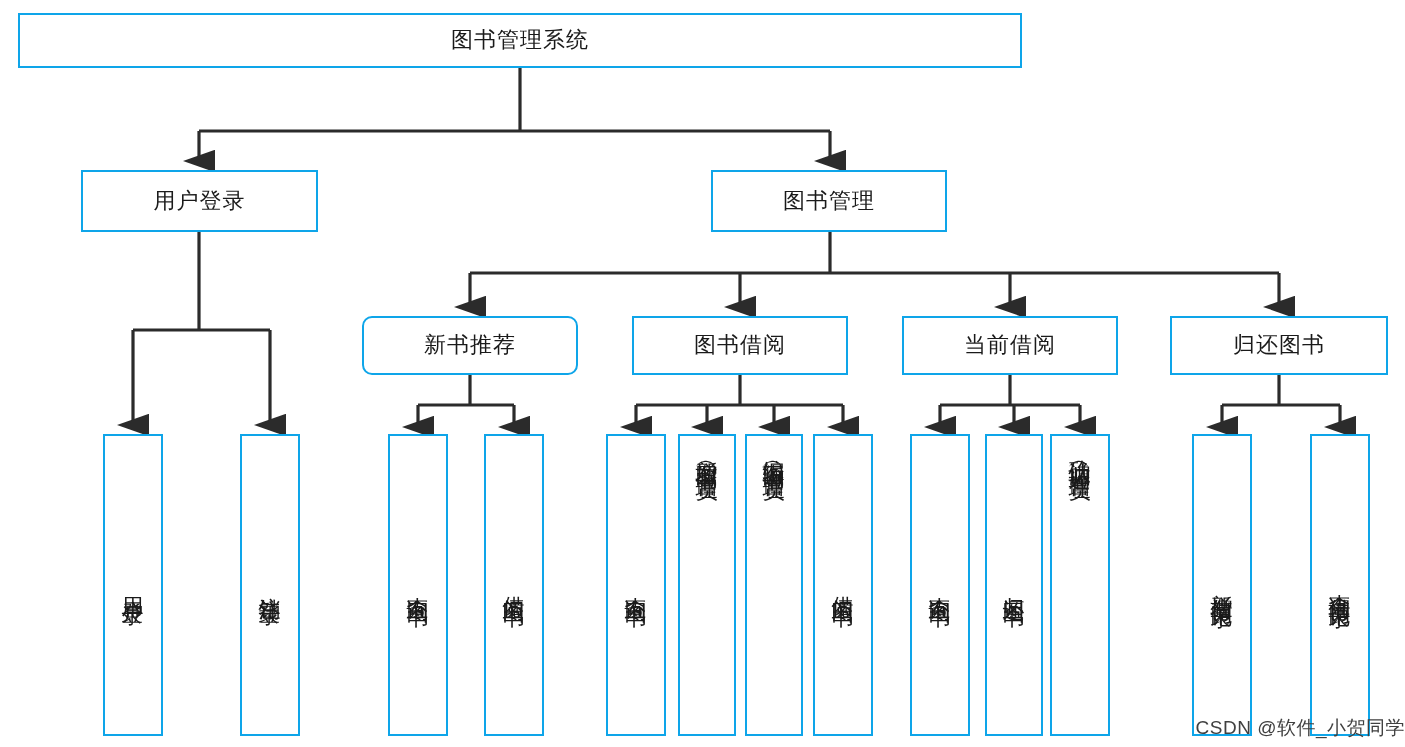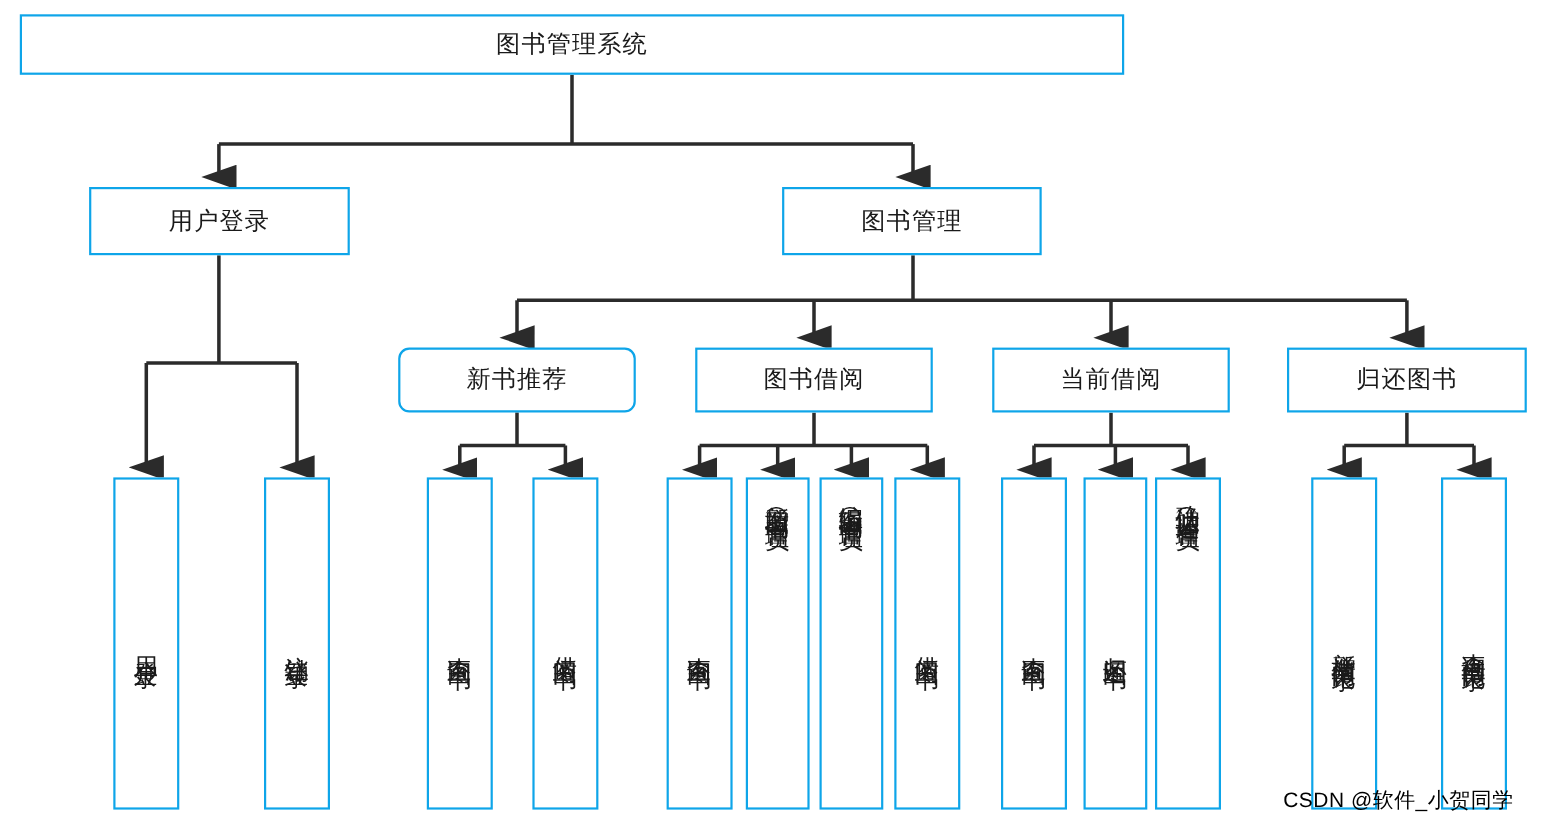--- a/index.html
+++ b/index.html
@@ -54,24 +54,24 @@
     letter-spacing: 3px;
     line-height: 1.05;
     white-space: nowrap;
   }
   .node.v.mid {
     align-items: center;
     padding-top: 0;
   }
   .watermark {
     position: absolute;
-    right: 29px;
+    right: 0;
     bottom: 6px;
     font-size: 19px;
-    color: #000000;
+    color: #404040;
     white-space: nowrap;
     letter-spacing: 0.5px;
   }
 </style>
 </head>
 <body>
 
 <div id="canvas">
 
   <svg class="edges" viewBox="0 0 1405 747">

